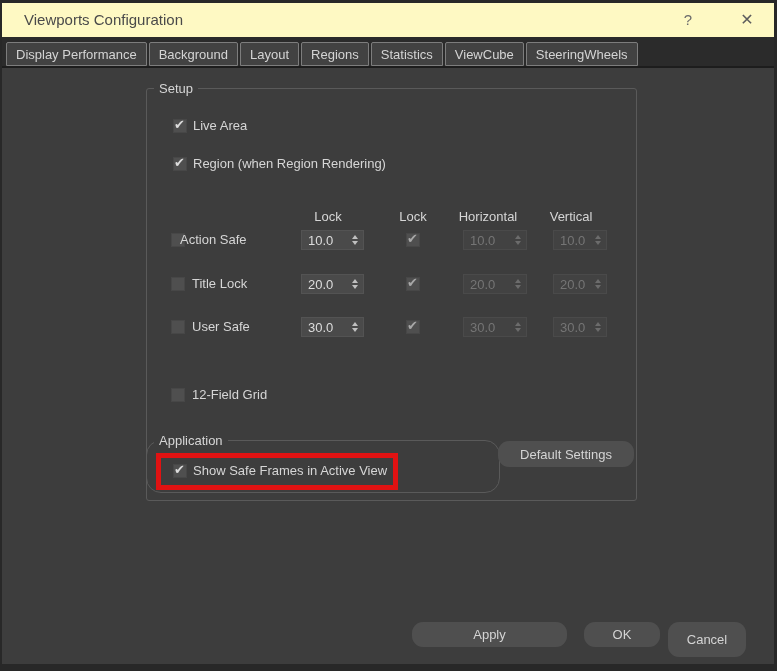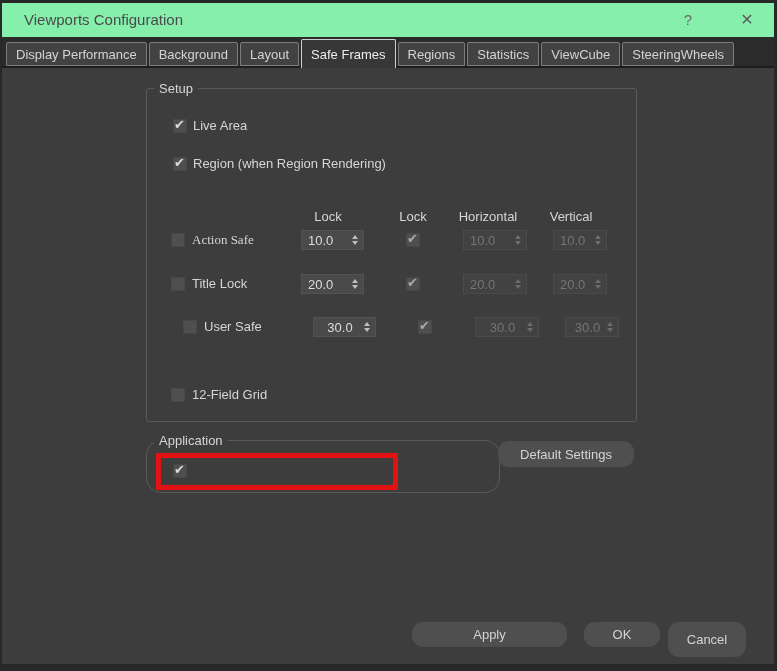--- a/index.html
+++ b/index.html
@@ -1,20 +1,20 @@
 <!DOCTYPE html>
 <html style="--accent-blue: #5d83b9; --highlight-red: #e01212;"><head>
 <meta charset="utf-8">
 <style>
   html,body{margin:0;padding:0;background:#1b1b1b;}
   *{box-sizing:border-box;font-family:"Liberation Sans",sans-serif;}
   .window{position:relative;width:777px;height:671px;background:#3d3d3d;overflow:hidden;}
   .frame{position:absolute;background:#282828;}
   
-  .titlebar{position:absolute;left:2px;top:3px;width:772px;height:34px;background:#86efac;}
+  .titlebar{position:absolute;left:2px;top:3px;width:772px;height:34px;background:#fef9c3;}
   .title-text{position:absolute;left:22px;top:0;line-height:34px;font-size:15px;color:#4a4a4a;}
   .title-btn{position:absolute;top:0;height:34px;line-height:34px;color:#6b6b6b;cursor:default;text-align:center;width:24px;}
   .help-btn{left:674px;font-size:15px;}
   .close-btn{left:733px;font-size:16px;color:#5d5d5d;}
   
   .tabstrip{position:absolute;left:2px;top:37px;width:772px;height:31px;background:#2b2b2b;border-bottom:2px solid #1d1d1d;display:flex;align-items:flex-start;padding-left:4px;}
   .tab{flex:0 0 auto;height:24px;margin-top:5px;margin-right:2px;padding:0 9px;display:flex;align-items:center;font-size:13px;color:#d4d4d4;background:#424242;border:1px solid #7d7d7d;border-radius:2px 2px 0 0;cursor:default;}
   .tab.active{height:29px;margin-top:2px;background:#373737;border-color:#cfcfcf;border-bottom:none;color:#ececec;position:relative;z-index:2;}
   
   .group{position:absolute;border:1px solid #5a5a5a;border-radius:3px;}
@@ -57,45 +57,44 @@
   <div class="titlebar">
     <div class="title-text">Viewports Configuration</div>
     <div class="title-btn help-btn">?</div>
     <div class="title-btn close-btn">✕</div>
   </div>
 
   <div class="tabstrip">
       <div class="tab">Display Performance</div>
       <div class="tab">Background</div>
       <div class="tab">Layout</div>
-      <div class="tab active">Safe Frames</div>
       <div class="tab">Regions</div>
       <div class="tab">Statistics</div>
       <div class="tab">ViewCube</div>
       <div class="tab">SteeringWheels</div>
     </div>
 
-  <div class="group" style="left:146px;top:88px;width:491px;height:334px;">
+  <div class="group" style="left:146px;top:88px;width:491px;height:413px;">
     <div class="group-label">Setup</div>
 
     <div class="cb checked" style="left:26px;top:30px;"></div>
     <div class="lbl" style="left:46px;top:29px;">Live Area</div>
 
     <div class="cb checked" style="left:26px;top:68px;"></div>
     <div class="lbl" style="left:46px;top:67px;">Region (when Region Rendering)</div>
 
 
     <div class="col-header" style="left:146px;top:120px;width:70px;">Lock</div>
     <div class="col-header" style="left:231px;top:120px;width:70px;">Lock</div>
     <div class="col-header" style="left:296px;top:120px;width:90px;">Horizontal</div>
     <div class="col-header" style="left:379px;top:120px;width:90px;">Vertical</div>
 
     <div style="position:absolute;left:0;right:0;top:141px;height:20px;">
       <div class="cb" style="left:24px;top:3px;"></div>
-      <div class="lbl" style="left:45px;top:2px;font-family:Liberation Serif, serif;">Action Safe</div>
+      <div class="lbl" style="left:33px;top:2px;">Action Safe</div>
       <div class="spinner" style="left:154px;top:0;width:63px;">
         <span class="spin-val">10.0</span>
         <span class="spin-btns">
             <span class="tri-up"></span>
             <span class="tri-down"></span>
           </span>
       </div>
       <div class="cb dim checked" style="left:259px;top:3px;"></div>
       <div class="spinner disabled" style="left:316px;top:0;width:64px;">
         <span class="spin-val">10.0</span>
@@ -133,21 +132,21 @@
       </div>
       <div class="spinner disabled" style="left:406px;top:0;width:54px;">
         <span class="spin-val">20.0</span>
         <span class="spin-btns">
             <span class="tri-up"></span>
             <span class="tri-down"></span>
           </span>
       </div>
     </div>
 
-    <div style="position:absolute;left:12px;right:0;top:228px;height:20px;text-align:center;">
+    <div style="position:absolute;left:0;right:0;top:228px;height:20px;">
       <div class="cb" style="left:24px;top:3px;"></div>
       <div class="lbl" style="left:45px;top:2px;">User Safe</div>
       <div class="spinner" style="left:154px;top:0;width:63px;">
         <span class="spin-val">30.0</span>
         <span class="spin-btns">
             <span class="tri-up"></span>
             <span class="tri-down"></span>
           </span>
       </div>
       <div class="cb dim checked" style="left:259px;top:3px;"></div>
@@ -167,20 +166,21 @@
       </div>
     </div>
 
     <div class="cb" style="left:24px;top:299px;"></div>
     <div class="lbl" style="left:45px;top:298px;">12-Field Grid</div>
   </div>
 
   <div class="group" style="left:146px;top:440px;width:354px;height:53px;border-radius:15px;">
     <div class="group-label">Application</div>
     <div class="cb checked" style="left:26px;top:23px;"></div>
+    <div class="lbl" style="left:46px;top:22px;">Show Safe Frames in Active View</div>
     <div class="highlight" style="left:9px;top:12px;width:242px;height:37px;"></div>
   </div>
 
   <div class="btn" style="left:498px;top:441px;width:136px;height:26px;">Default Settings</div>
 
   <div class="btn" style="left:412px;top:622px;width:155px;height:25px;">Apply</div>
   <div class="btn" style="left:584px;top:622px;width:76px;height:25px;">OK</div>
   <div class="btn" style="left:668px;top:622px;width:78px;height:35px;">Cancel</div>
 
 </div>

